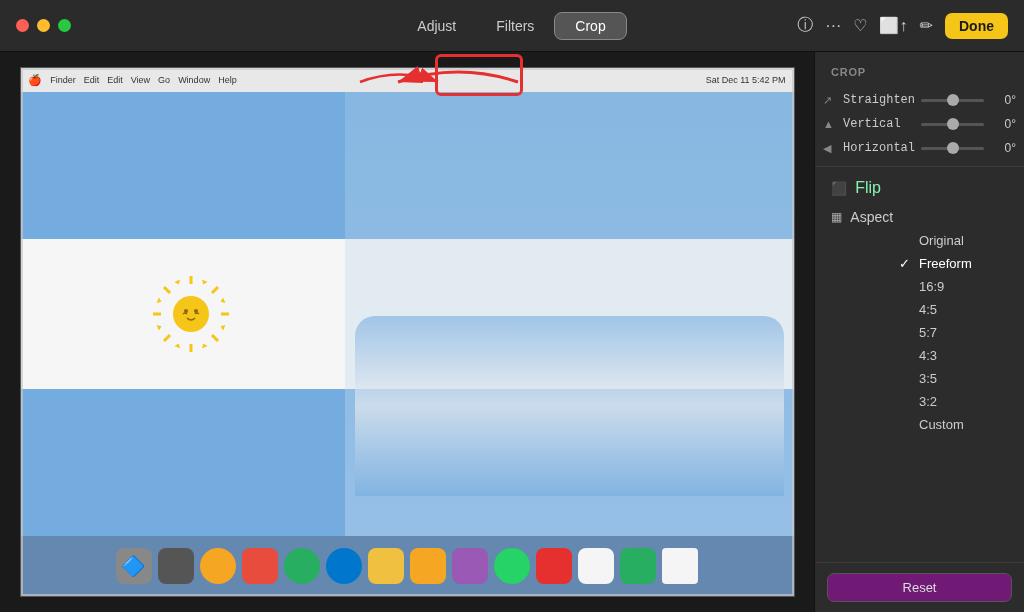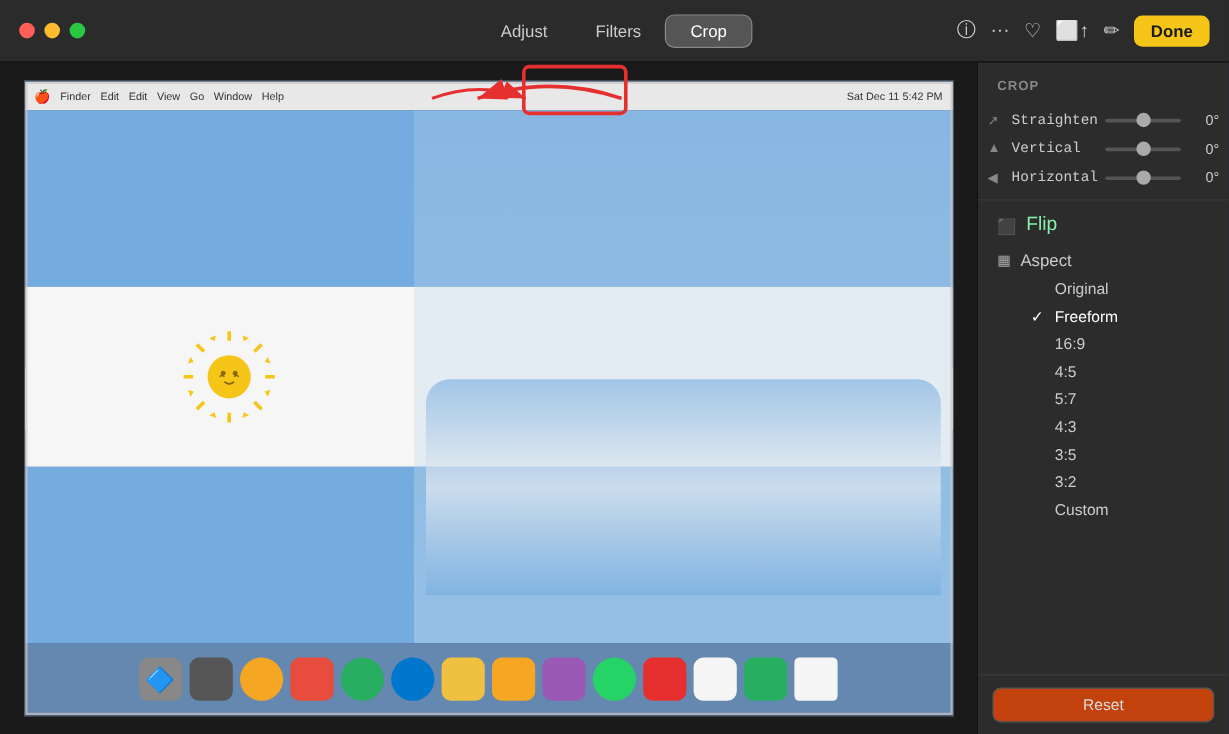--- a/index.html
+++ b/index.html
@@ -206,20 +206,21 @@
       font-size: 14px;
       color: #ccc;
     }
     .aspect-icon {
       color: #aaa;
       font-size: 12px;
     }
 
     .aspect-options {
       padding: 0 12px;
+      margin-left: 40px;
     }
     .aspect-option {
       padding: 4px 32px;
       font-size: 13px;
       color: #ccc;
       cursor: pointer;
       display: flex;
       align-items: center;
       gap: 6px;
     }
@@ -247,21 +248,21 @@
       font-size: 13px;
       cursor: pointer;
       font-weight: 500;
     }
     .auto-btn {
       background: #444;
       border: 1px solid #555;
       color: #ddd;
     }
     .reset-btn {
-      background: #c2410c;
+      background: #701a75;
       border: 1px solid #555;
       color: #ddd;
     }
 
     
     .red-arrow-container {
       position: absolute;
       top: 0px;
       left: 378px;
       z-index: 20;

